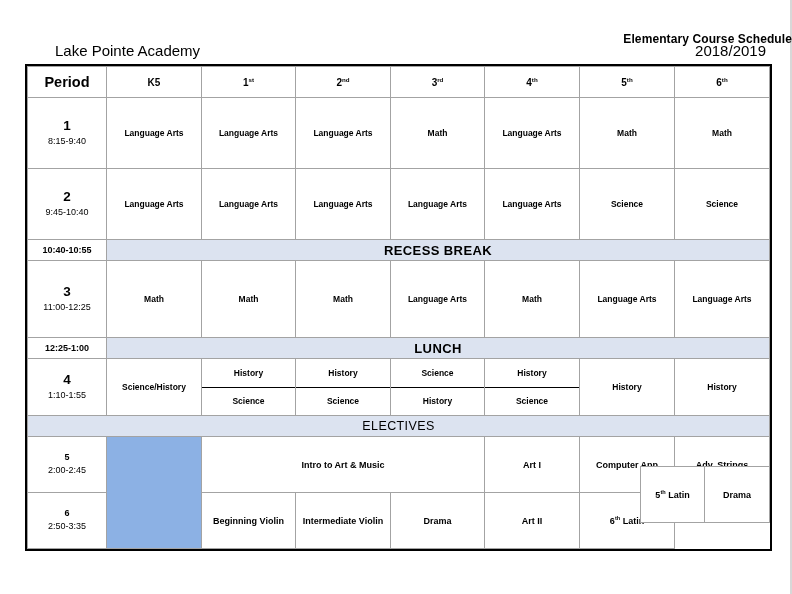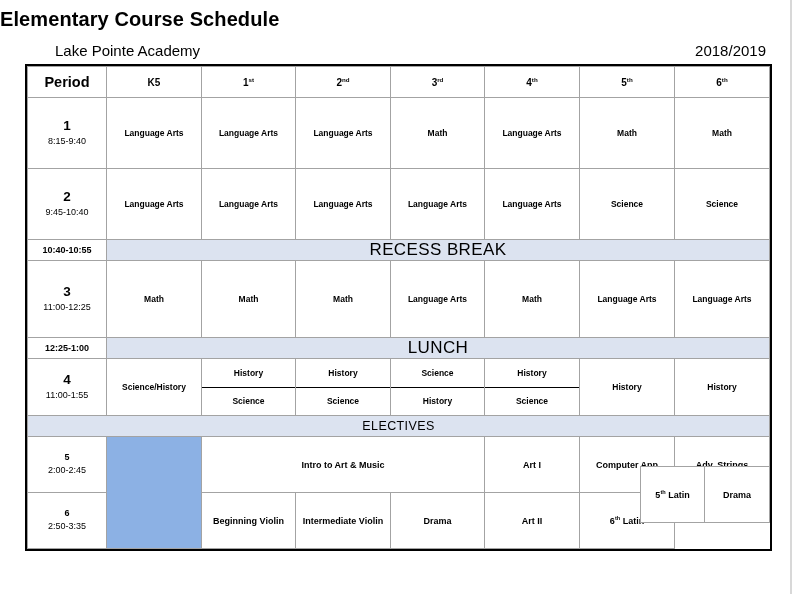--- a/index.html
+++ b/index.html
@@ -17,25 +17,25 @@
   }
   .page {
     position: relative;
     width: 792px;
     height: 594px;
     box-sizing: border-box;
     border-right: 2px solid #d8d8d8;
   }
   .doc-title {
     position: absolute;
-    top: 8px;
+    top: 32px;
     left: 0;
     width: 792px;
-    text-align: left;
-    font-size: 20px;
+    text-align: right;
+    font-size: 12px;
     font-weight: bold;
     letter-spacing: 0.1px;
   }
   .school-name {
     position: absolute;
     top: 42px;
     left: 55px;
     font-size: 15px;
     font-weight: normal;
   }
@@ -95,22 +95,22 @@
   }
 
   .band-time {
     font-size: 9px;
     font-weight: bold;
     background: #ffffff !important;
     height: 20px;
   }
   .band-label {
     background: #dce3f0 !important;
-    font-size: 17px;
-    font-weight: normal;
+    font-size: 13px;
+    font-weight: bold;
     letter-spacing: 0.4px;
   }
   .band-label-full {
     background: #dce3f0 !important;
     font-size: 12.5px;
     font-weight: normal;
     letter-spacing: 0.4px;
     height: 20px;
   }
 
@@ -227,21 +227,21 @@
     </tr>
 
     <tr>
       <td class="band-time">12:25-1:00</td>
       <td class="band-label" colspan="7">LUNCH</td>
     </tr>
 
     <tr class="row-p4">
       <td class="period-cell">
         <span>4</span>
-        <span class="ptime">11:00-1:55</span>
+        <span class="ptime">1:10-1:55</span>
       </td>
       <td class="subject">Science/History</td>
       <td class="split">
         <div class="split-wrap">
           <div class="half top">History</div>
           <div class="half">Science</div>
         </div>
       </td>
       <td class="split">
         <div class="split-wrap">

